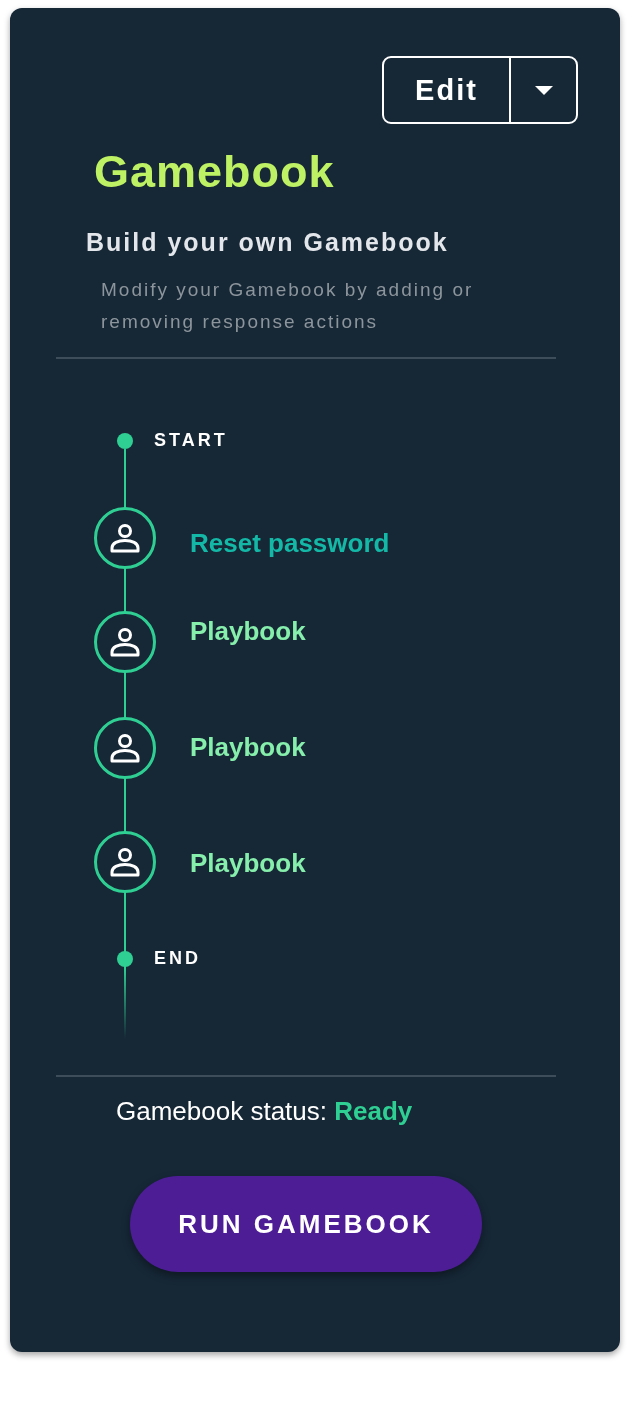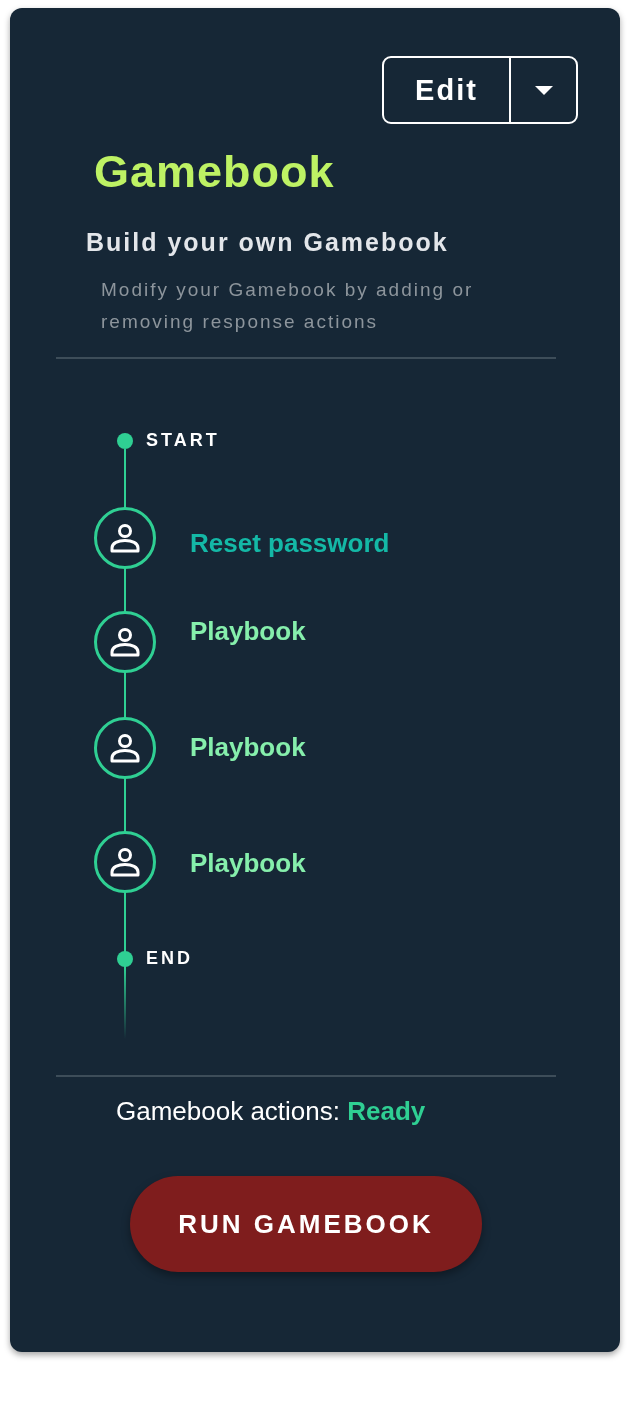--- a/index.html
+++ b/index.html
@@ -116,21 +116,21 @@
     .dot {
       position: absolute;
       left: 107px;
       width: 16px;
       height: 16px;
       border-radius: 50%;
       background: #2fcf93;
     }
     .marker-label {
       position: absolute;
-      left: 136px;
+      left: 144px;
       color: #ffffff;
       font-size: 18px;
       font-weight: bold;
       letter-spacing: 3px;
     }
     .node {
       position: absolute;
       left: 84px;
       width: 62px;
       height: 62px;
@@ -165,21 +165,21 @@
       color: #2fcf93;
       font-weight: bold;
     }
     .run-btn {
       position: absolute;
       left: 120px;
       top: 1168px;
       width: 352px;
       height: 96px;
       border-radius: 48px;
-      background: #7f1d1d;
+      background: #4c1d95;
       color: #ffffff;
       border: none;
       font-family: "Liberation Sans", "DejaVu Sans", sans-serif;
       font-size: 26px;
       font-weight: bold;
       letter-spacing: 3px;
       box-shadow: 0 4px 8px rgba(0,0,0,0.35);
       cursor: pointer;
     }
   </style>
@@ -238,18 +238,18 @@
     </svg>
   </div>
   <div class="node-label" style="top:840px;">Playbook</div>
 
   <div class="dot" style="top:943px;"></div>
   <div class="marker-label" style="top:940px;text-align:right;">END</div>
 
   <div class="divider" style="top:1067px;"></div>
 
   <div class="status">
-    <span>Gamebook actions:</span>
+    <span>Gamebook status:</span>
     <span class="val">Ready</span>
   </div>
 
   <button class="run-btn">RUN GAMEBOOK</button>
 </div>
 
 </body></html>

